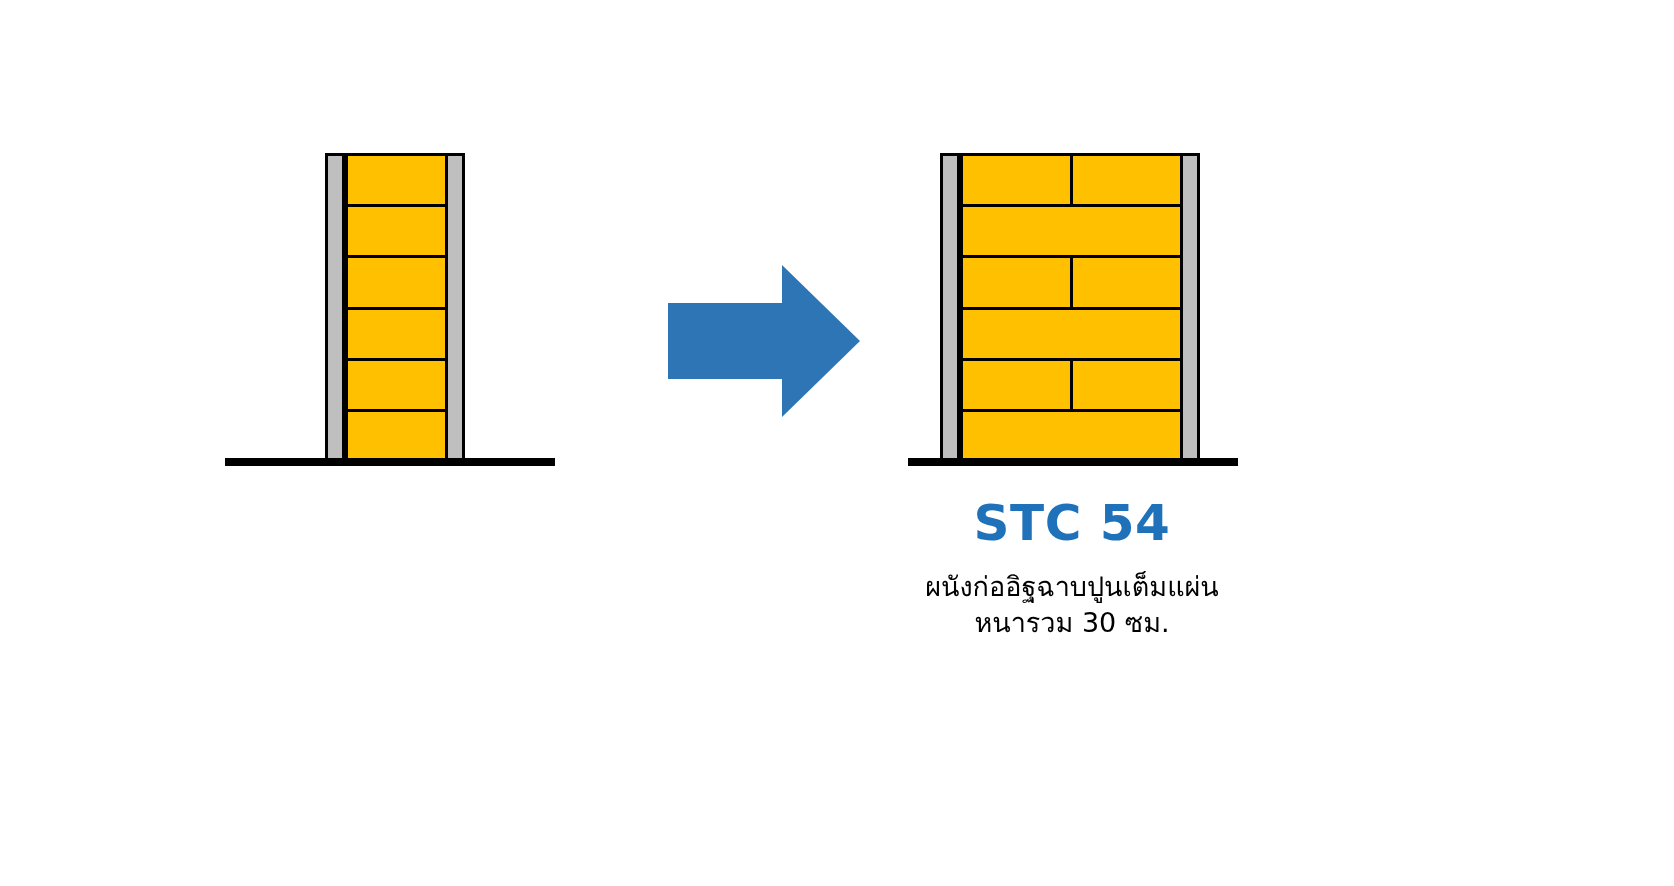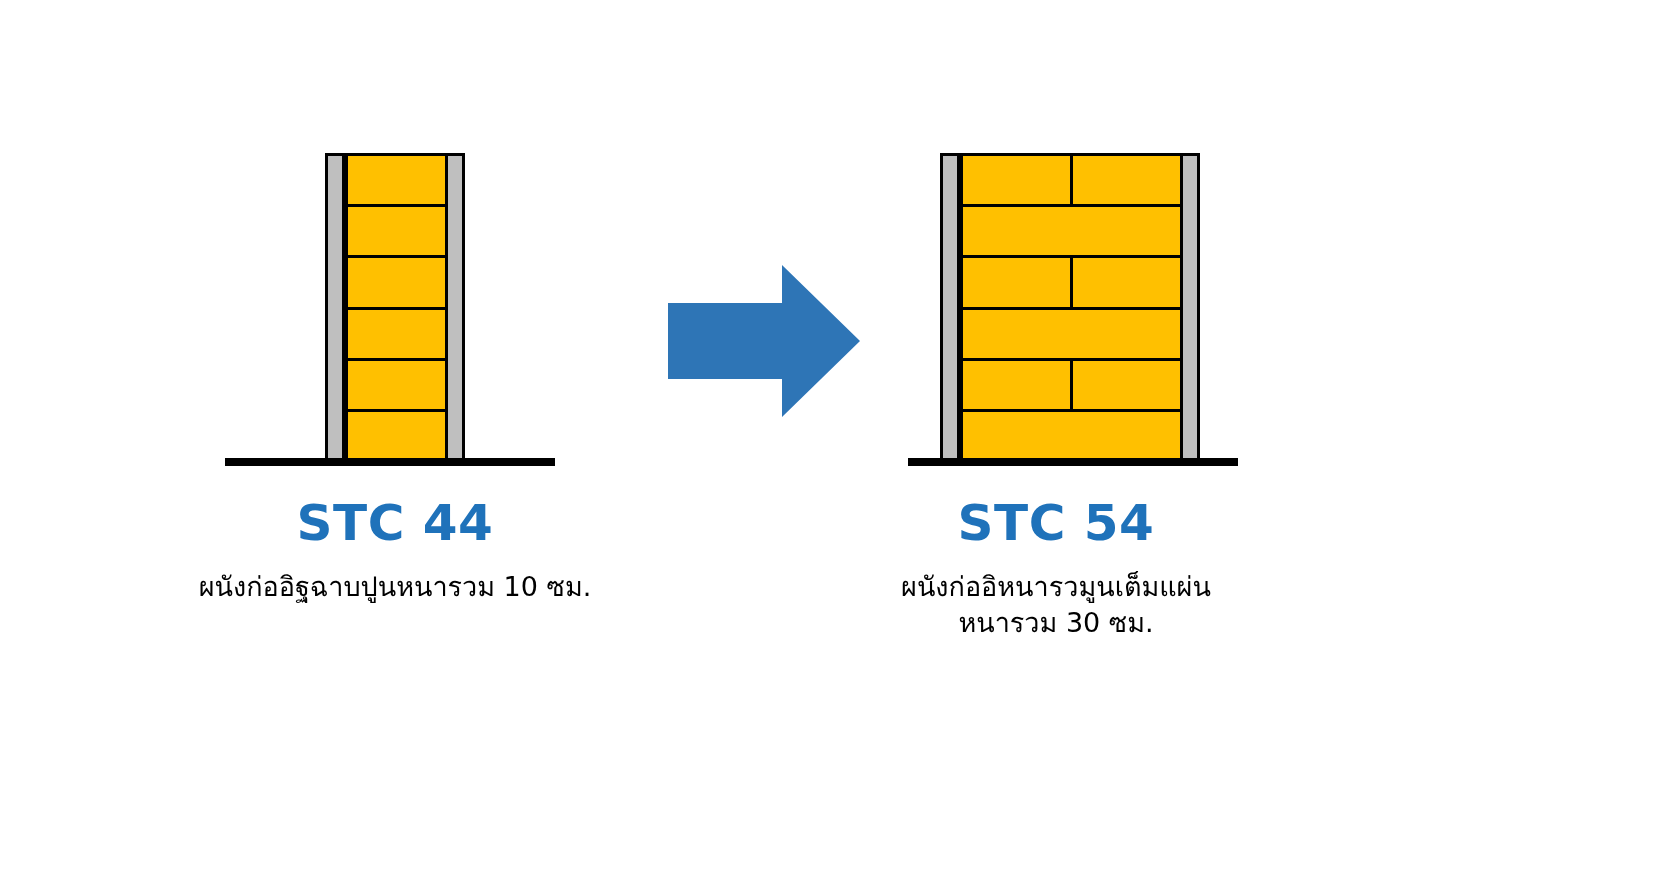--- a/index.html
+++ b/index.html
@@ -165,28 +165,22 @@
       </div>
       <div class="course">
         <div class="brick"></div>
       </div>
     </div>
     <div class="plaster" style="width:20px; margin-left:-3px;"></div>
   </div>
 
   <div class="ground" style="left:908px; top:458px; width:330px;"></div>
 
-  <div class="caption-block" style="left:115px; top:495px; width:560px;">
-    <div class="stc-title">STC 44</div>
-    <div class="desc">
-      <span class="desc-line">ผนังก่ออิฐฉาบปูนหนารวม 10 ซม.</span>
-    </div>
-  </div>
 
-  <div class="caption-block" style="left:776px; top:495px; width:560px;">
+  <div class="caption-block" style="left:792px; top:495px; width:560px;">
     <div class="stc-title">STC 54</div>
     <div class="desc">
-      <span class="desc-line">ผนังก่ออิหนารวมูนเต็มแผ่น</span>
+      <span class="desc-line">ผนังก่ออิฐฉาบปูนเต็มแผ่น</span>
       <span class="desc-line">หนารวม 30 ซม.</span>
     </div>
   </div>
 
 </div>
 
 </body></html>

